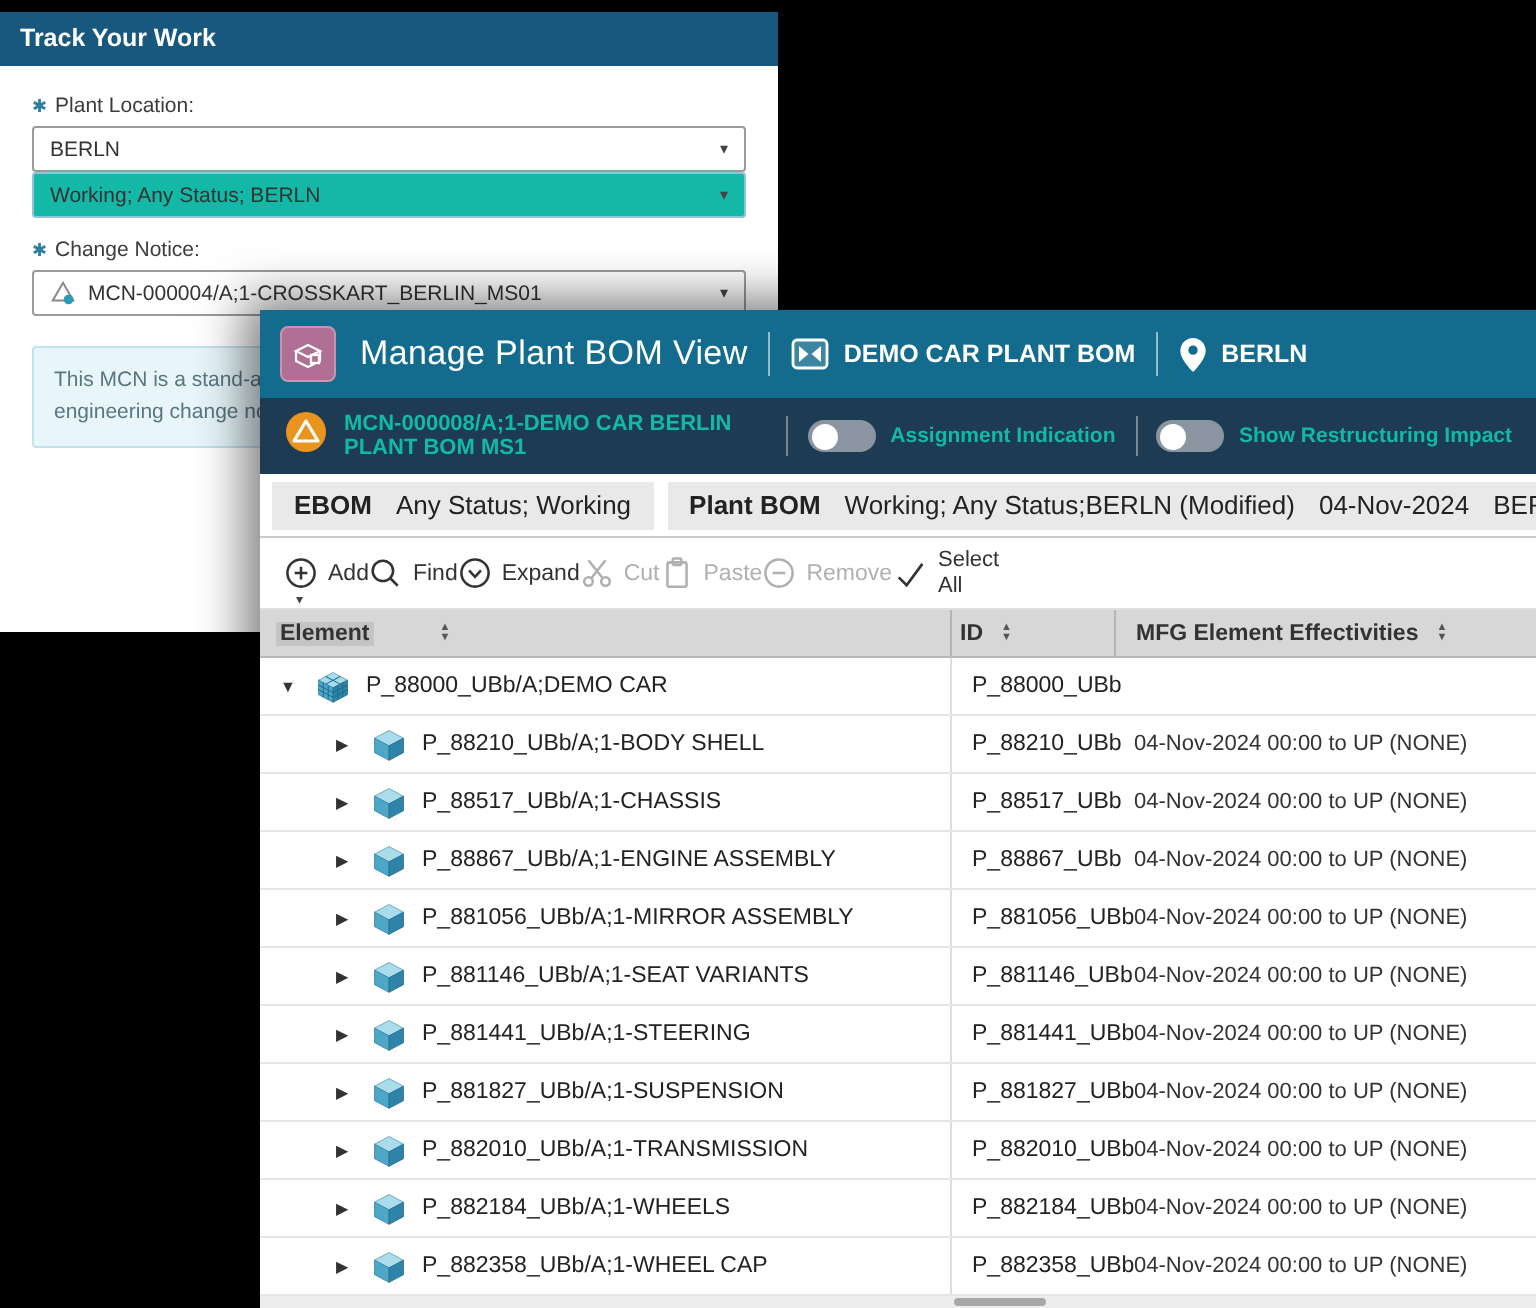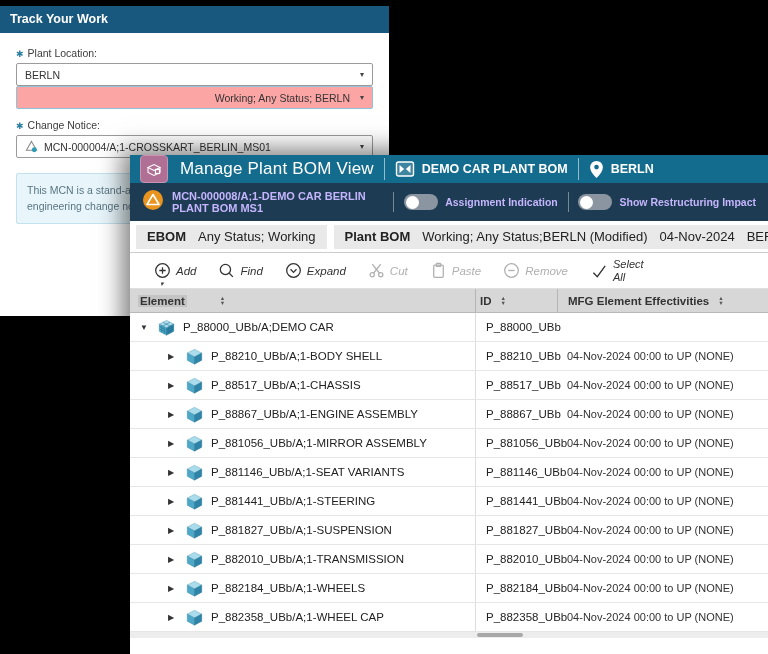--- a/index.html
+++ b/index.html
@@ -12,57 +12,57 @@
   .track-header { height:27px; background:#19587e; color:#fff; font-size:12.5px;
     font-weight:bold; line-height:27px; padding-left:10px; }
   .track-body { padding:4px 16px 0 16px; }
   .field-label { font-size:10.5px; color:#3c3c3c; margin:10px 0 4px; }
   .req-star { color:#2b7fa3; font-size:9px; margin-right:4px; }
   .sel { height:23px; border:1px solid #9b9b9b; border-radius:2px; background:#fff;
     display:flex; align-items:center; padding:0 22px 0 8px; font-size:10.5px;
     color:#333; position:relative; }
   .sel .dd-caret { position:absolute; right:8px; top:50%; transform:translateY(-55%);
     font-size:8px; color:#444; }
-  .sel.rev { background:#fca5a5; border-color:#8fc3d9;justify-content:flex-end; }
+  .sel.rev { background:#14b8a6; border-color:#8fc3d9; }
   .cn-icon { margin-right:6px; display:inline-flex; }
   .info-box { margin-top:15px; width:342px; background:#e8f6fb;
     border:1px solid #c2e2ee; border-radius:2px; padding:8px 10px;
     font-size:10.5px; color:#5a7683; line-height:1.55; }
 
   
   .main-window { position:absolute; left:130px; top:155px; width:638px; height:499px;
     background:#fff; z-index:2; box-shadow:-8px -6px 22px rgba(0,0,0,.5); }
 
-  .mw-header { height:28px; background:#136b8d; display:flex; align-items:center;
+  .mw-header { height:44px; background:#136b8d; display:flex; align-items:center;
     padding:0 10px; color:#fff; }
   .app-icon { width:28px; height:28px; background:#b06f94; border:1px solid #c993b1;
     border-radius:4px; display:flex; align-items:center; justify-content:center; }
   .mw-title { font-size:17px; margin-left:12px; letter-spacing:.2px; }
   .vdiv { width:1px; height:22px; background:rgba(255,255,255,.55); margin:0 10px; }
   .mw-strong { font-size:12.5px; font-weight:bold; }
   .hdr-ico { display:inline-flex; margin-right:7px; }
 
   .mw-context { height:38px; background:#1d3b52; display:flex; align-items:center;
-    padding:16px 12px; color:#c4b5fd; }
+    padding:16px 12px; color:#14b8a6; }
   .mcn-text { font-size:11px; font-weight:bold; margin-left:8px; }
   .vdiv2 { width:1px; height:20px; background:rgba(255,255,255,.4); margin:0 10px; }
   .toggle { width:34px; height:16px; border-radius:9px; background:#8b95a1;
     position:relative; flex:none; cursor:pointer; }
   .toggle .knob { position:absolute; left:2px; top:1.5px; width:13px; height:13px;
     border-radius:50%; background:#fff; }
   .tg-label { font-size:10.5px; font-weight:bold; margin-left:7px; white-space:nowrap; }
 
   .mw-tabs { height:32px; background:#fff; border-bottom:1px solid #ccc;
     display:flex; align-items:center; padding:0 6px; gap:7px; }
   .chip { background:#e9e9e9; height:24px; display:inline-flex; align-items:center;
     padding:0 11px; font-size:13px; color:#222; gap:12px; white-space:nowrap; }
   .chip b { font-weight:bold; }
 
   .mw-toolbar { height:36px; border-bottom:1px solid #e0e0e0; display:flex;
-    align-items:center; padding:0 24px; gap:22px; color:#333; font-size:11.5px;font-style:italic; }
+    align-items:center; padding:0 12px; color:#333; font-size:11.5px; }
   .tb { display:flex; align-items:center; gap:5px; cursor:pointer; position:relative; }
   .tb svg { stroke:currentColor; fill:none; stroke-width:1.2; }
   .tb.disabled { color:#b0b0b0; }
   .add-caret { position:absolute; left:6px; bottom:-9px; font-size:7px; color:#444; }
   .sel-all-lbl { width:36px; line-height:1.15; font-size:11px; }
 
   .t-head { height:24px; background:#d7d7d7; display:flex; align-items:stretch;
     font-size:11.5px; color:#333; font-weight:600; border-bottom:1px solid #b9b9b9; }
   .t-head>div { display:flex; align-items:center; }
   .c-el { width:345px; padding-left:8px;gap:24px; }

